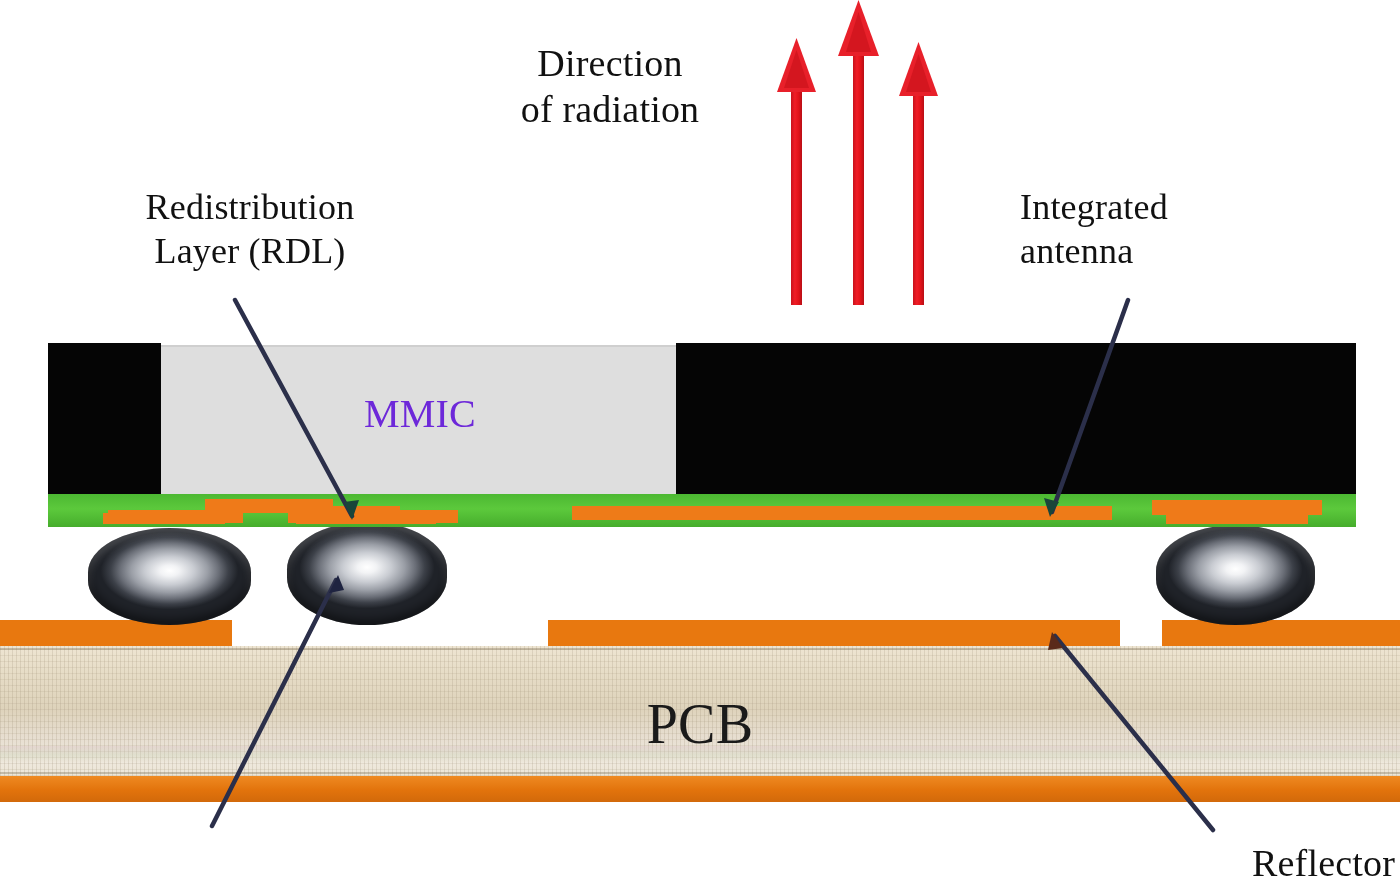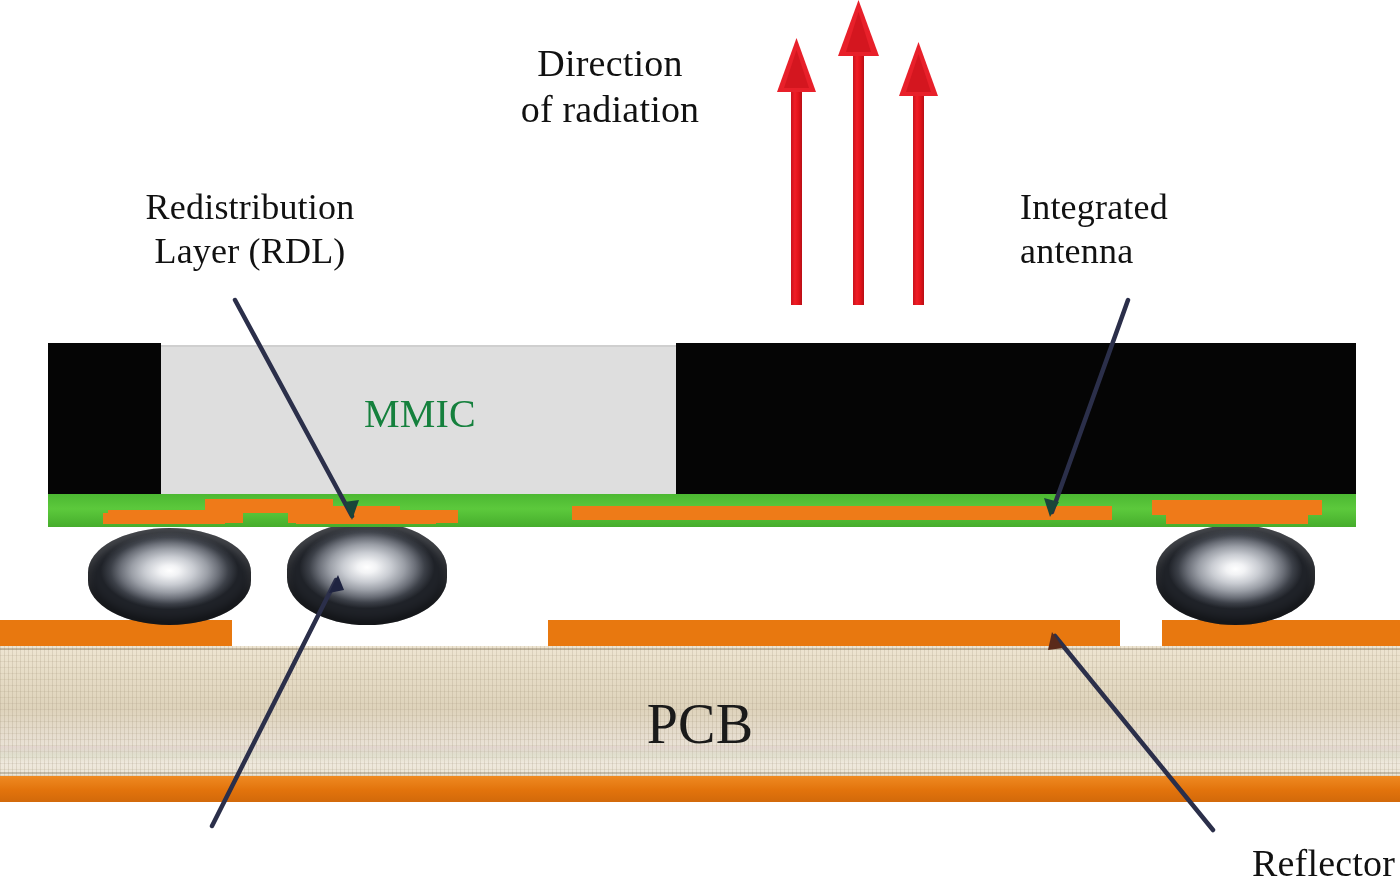--- a/index.html
+++ b/index.html
@@ -44,21 +44,21 @@
   #lbl-solderball {
     left: 130px; top: 840px; width: 260px;
     font-size: 38px; text-align: left;
   }
   #lbl-reflector {
     left: 1252px; top: 840px; width: 200px;
     font-size: 38px; text-align: left;
   }
   #lbl-mmic {
     left: 330px; top: 390px; width: 180px;
-    font-size: 40px; text-align: center; color: #15803d;
+    font-size: 40px; text-align: center; color: #6d28d9;
   }
   #lbl-pcb {
     left: 620px; top: 690px; width: 160px;
     font-size: 56px; text-align: center; color: #1a1a1a;
   }
 
   
   .svg-layer {
     position: absolute;
     left: 0; top: 0;

